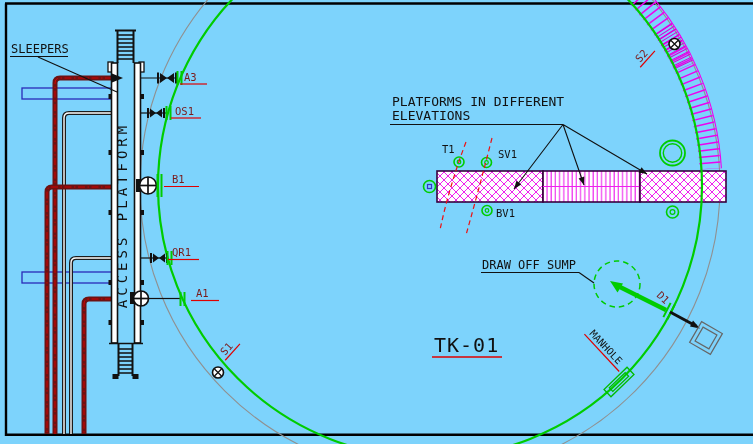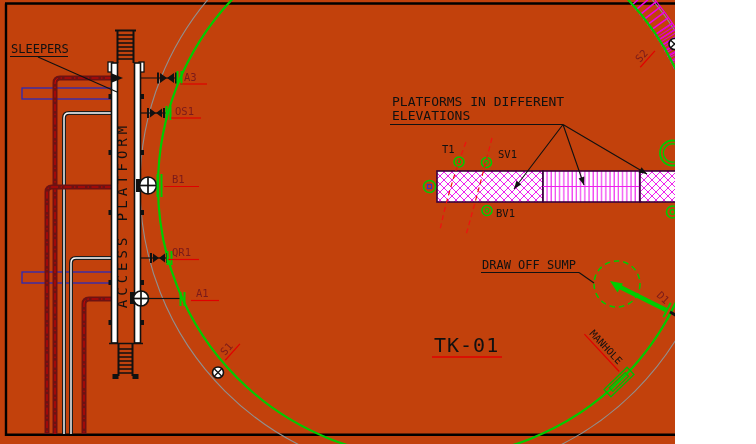--- a/index.html
+++ b/index.html
@@ -1,16 +1,16 @@
 <!DOCTYPE html>
 <html><head>
 <meta charset="utf-8">
 <style>
   html,body{margin:0;padding:0;background:#ffffff;}
-  .canvas{position:relative;width:675px;height:444px;background:#c2410c;overflow:hidden;}
+  .canvas{position:relative;width:753px;height:444px;background:#7dd3fc;overflow:hidden;}
   svg{display:block;}
   text{font-family:"DejaVu Sans Mono", monospace; fill:#111;}
   .note{font-size:13px;}
   .tag{font-size:10.5px; fill:#7a1a1a;}
   .tagblk{font-size:10.5px; fill:#111;}
   .big{font-size:20px; letter-spacing:1px;}
   .vert{font-size:14px; letter-spacing:4px;}
   .small{font-size:12px;}
 </style>
 </head>

